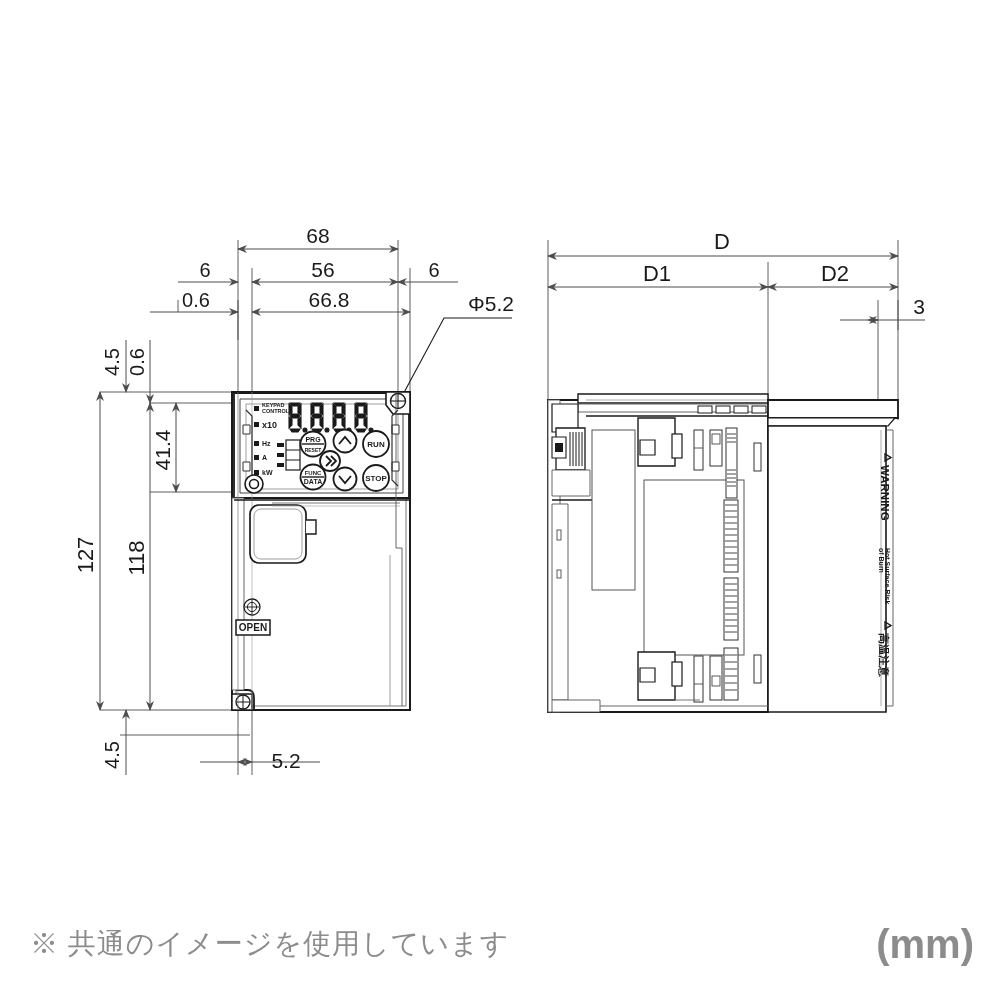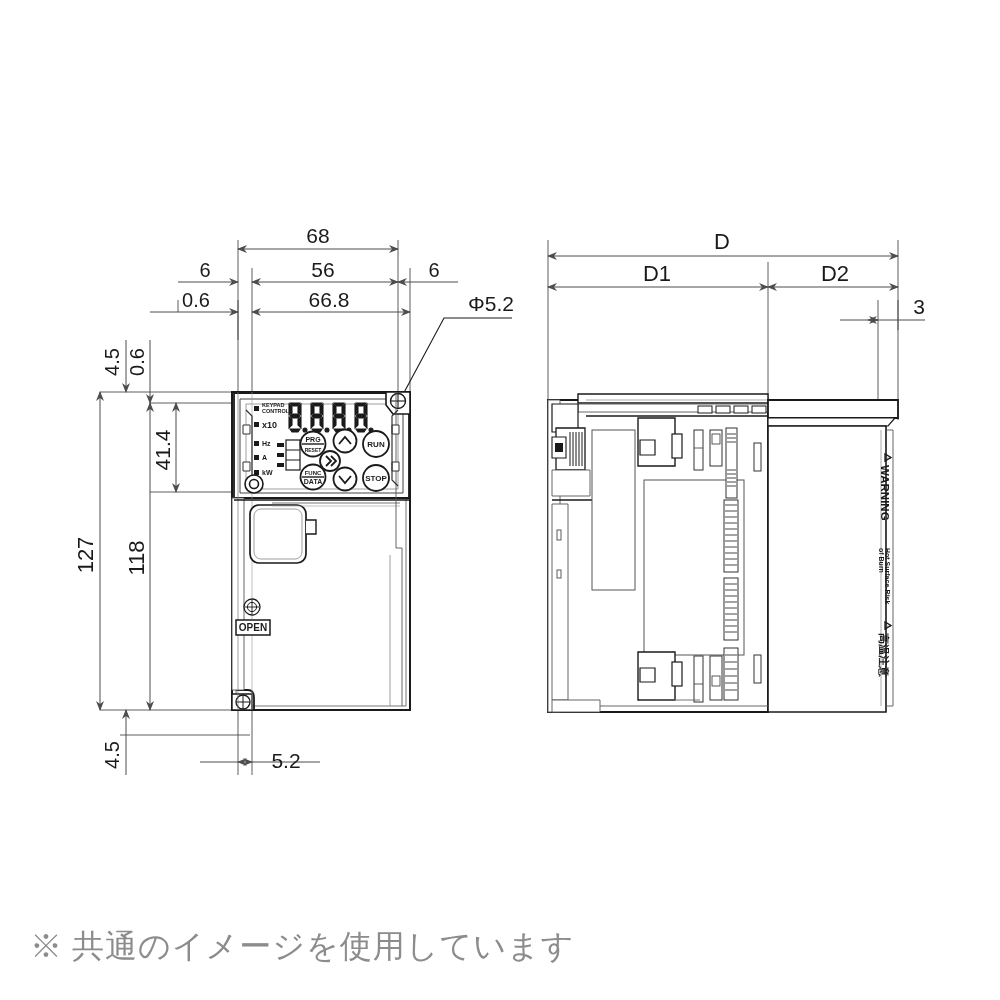--- a/index.html
+++ b/index.html
@@ -1,21 +1,21 @@
 <!DOCTYPE html>
 <html><head>
 <meta charset="utf-8">
 <style>
   html,body{margin:0;padding:0;background:#ffffff;}
   body{width:1000px;height:1000px;position:relative;overflow:hidden;
        font-family:"Liberation Sans",sans-serif;color:#000;}
   #stage{position:absolute;left:0;top:0;width:1000px;height:1000px;}
   svg#drawing{position:absolute;left:0;top:0;width:1000px;height:1000px;}
-  .note{position:absolute;left:30px;top:925px;font-size:32px;color:#8c8c8c;
-        font-family:Liberation Serif, serif;letter-spacing:1px;}
+  .note{position:absolute;left:30px;top:925px;font-size:28px;color:#8c8c8c;
+        font-family:Liberation Sans, sans-serif;letter-spacing:1px;}
   .unit{position:absolute;right:26px;top:922px;font-size:40px;font-weight:bold;
         color:#8c8c8c;font-family:"Liberation Sans",sans-serif;}
 </style>
 </head>
 <body>
 
 <div id="stage">
 
 <svg id="drawing" viewBox="0 0 1000 1000">
   <defs>
@@ -376,14 +376,15 @@
   </g>
   <g font-family="'Liberation Sans',sans-serif" fill="#1a1a1a" text-anchor="middle">
     <text x="722" y="249" font-size="22">D</text>
     <text x="657" y="281" font-size="22">D1</text>
     <text x="835" y="281" font-size="22">D2</text>
     <text x="919" y="314" font-size="21">3</text>
   </g>
 </svg>
 
 <div class="note">※ 共通のイメージを使用しています</div>
+<div class="unit">(mm)</div>
 
 </div>
 
 </body></html>

